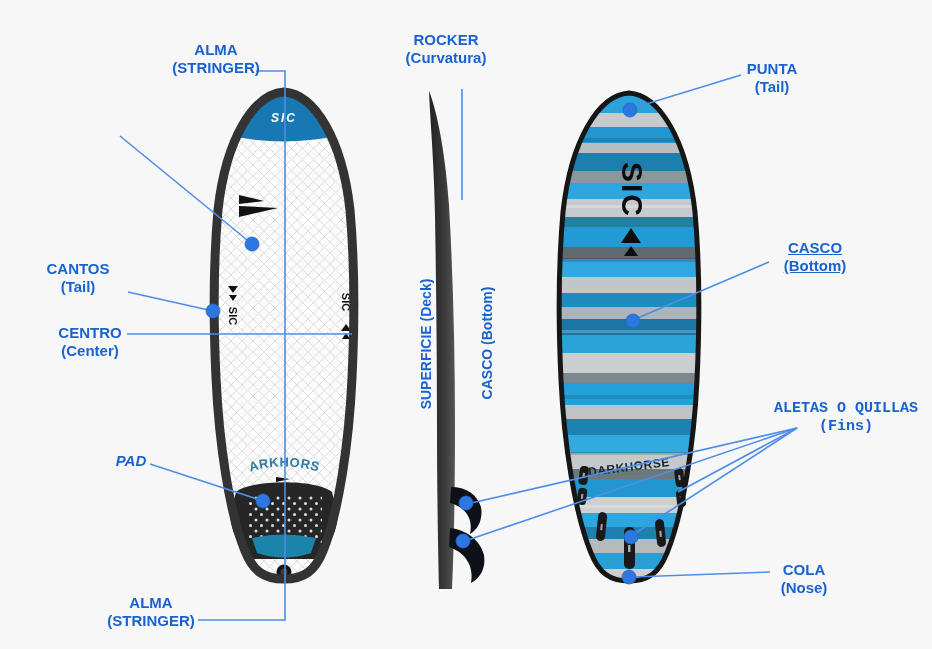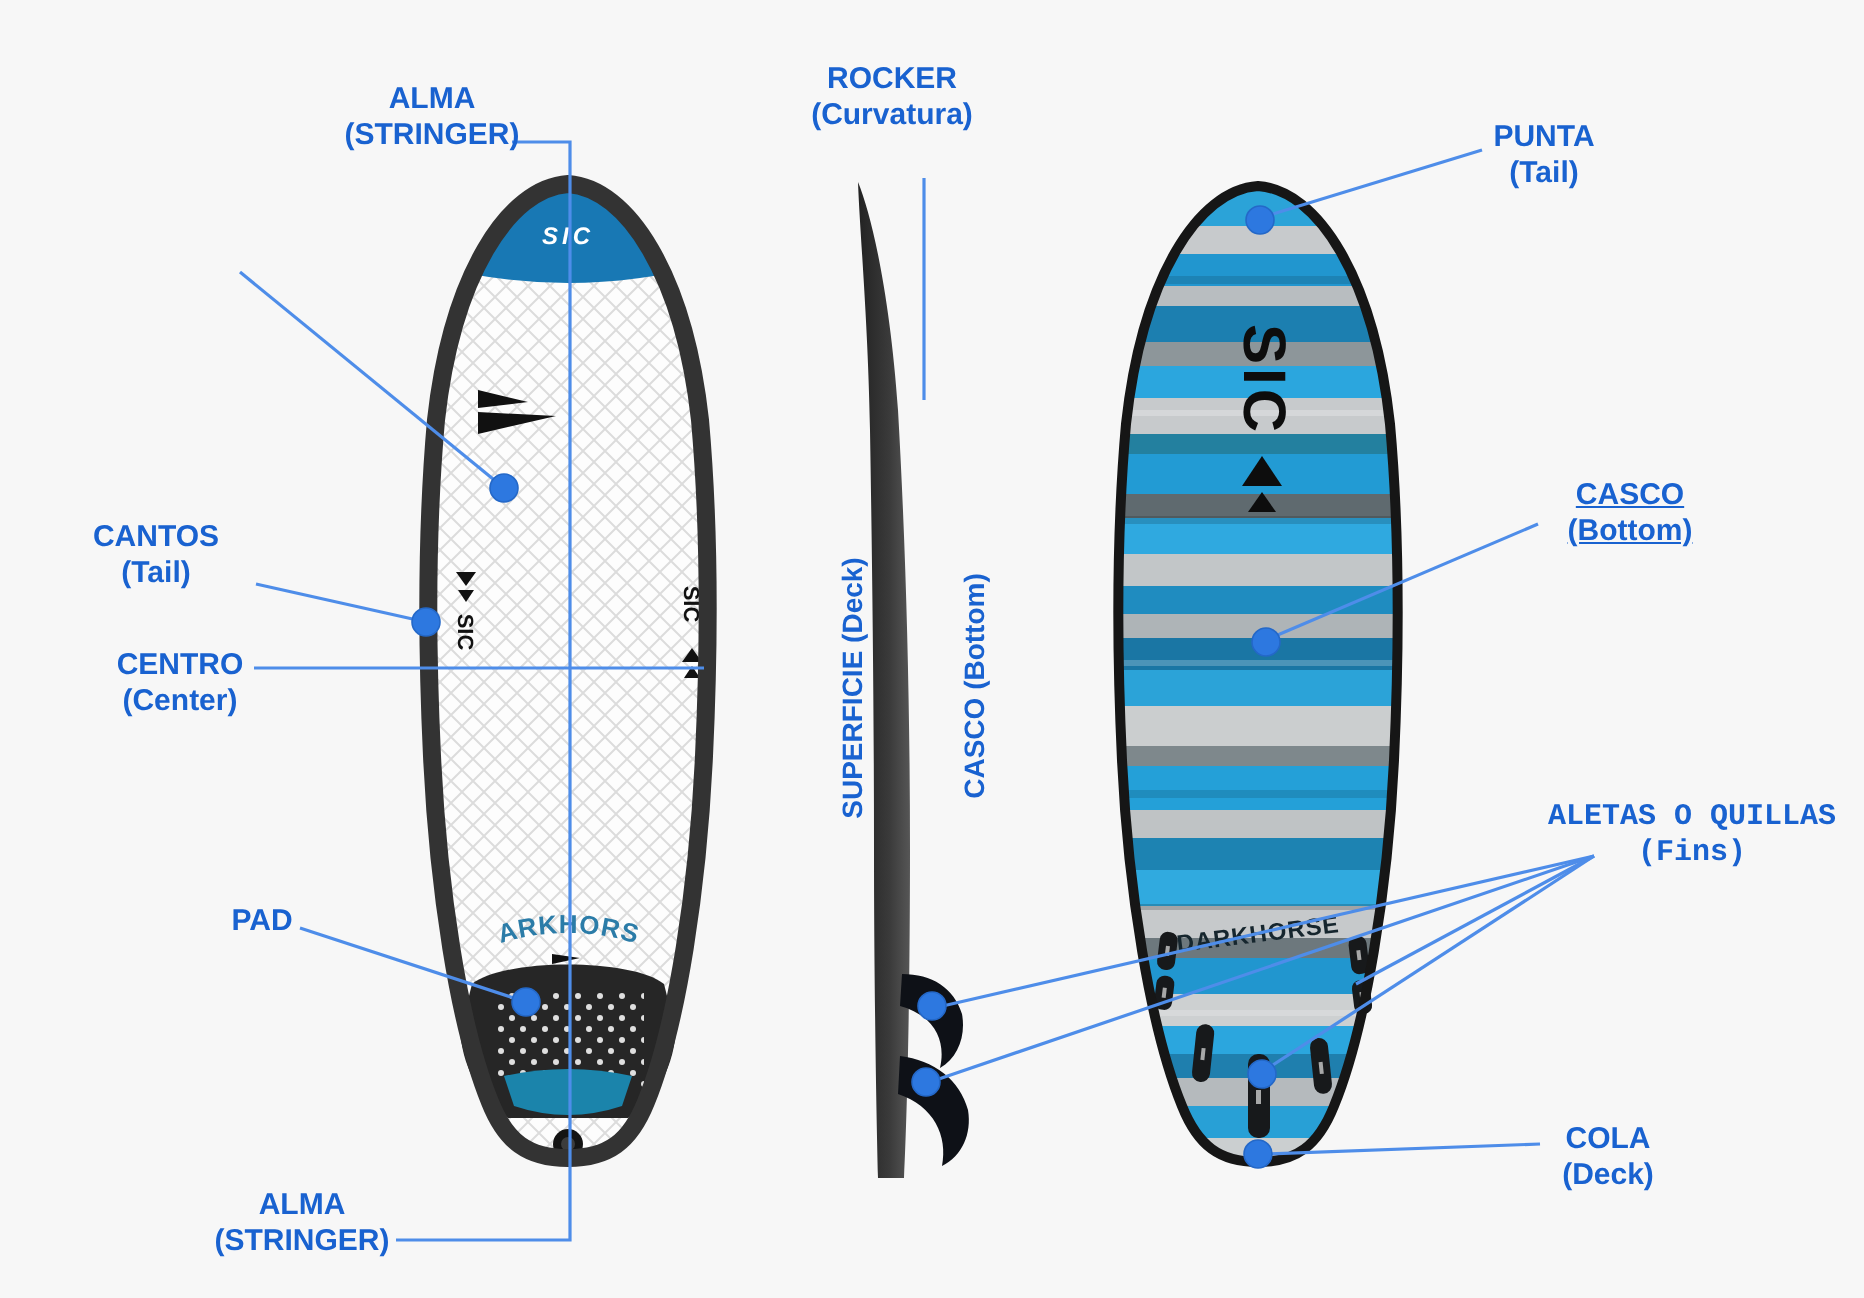--- a/index.html
+++ b/index.html
@@ -228,21 +228,21 @@
   <span>(STRINGER)</span>
 </div>
 <div class="label" style="left:78px;top:278px;">
   <span>CANTOS</span><br>
   <span>(Tail)</span>
 </div>
 <div class="label" style="left:90px;top:342px;">
   <span>CENTRO</span><br>
   <span>(Center)</span>
 </div>
-<div class="label" style="left:131px;top:461px;">
+<div class="label" style="left:131px;top:461px;font-style:italic;">
   <span>PAD</span>
 </div>
 <div class="label" style="left:151px;top:612px;">
   <span>ALMA</span><br>
   <span>(STRINGER)</span>
 </div>
 <div class="label" style="left:446px;top:49px;">
   <span>ROCKER</span><br>
   <span>(Curvatura)</span>
 </div>
@@ -259,16 +259,16 @@
 <div class="label" style="left:815px;top:257px;text-decoration:underline;">
   <span>CASCO</span><br>
   <span>(Bottom)</span>
 </div>
 <div class="label" style="left:846px;top:418px;font-family:Liberation Mono, monospace;">
   <span>ALETAS O QUILLAS</span><br>
   <span>(Fins)</span>
 </div>
 <div class="label" style="left:804px;top:579px;">
   <span>COLA</span><br>
-  <span>(Deck)</span>
+  <span>(Nose)</span>
 </div>
 
 </div>
 
 </body></html>

